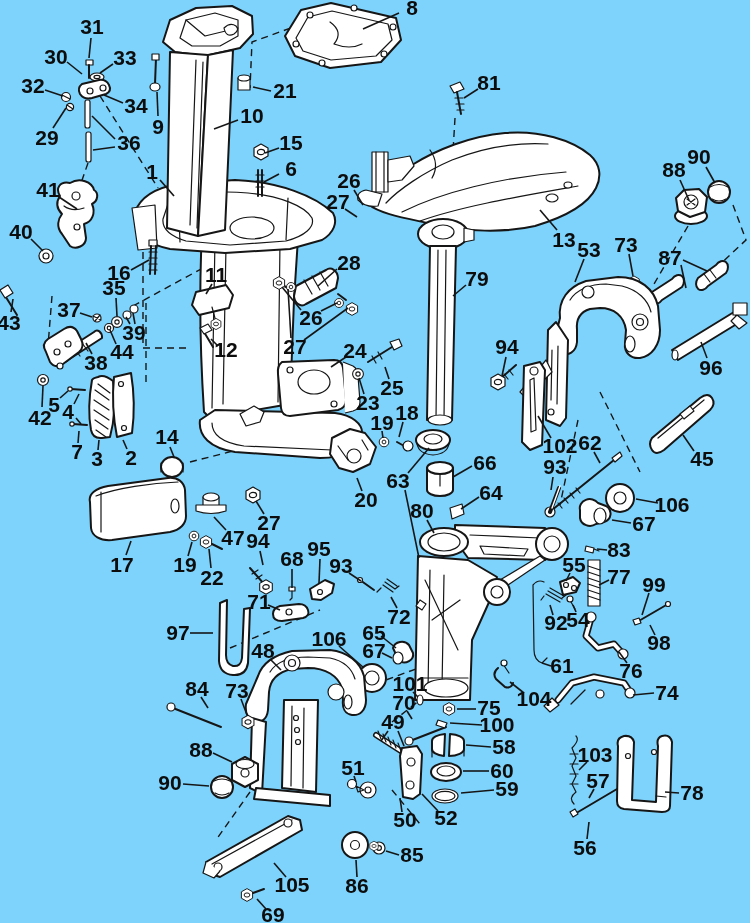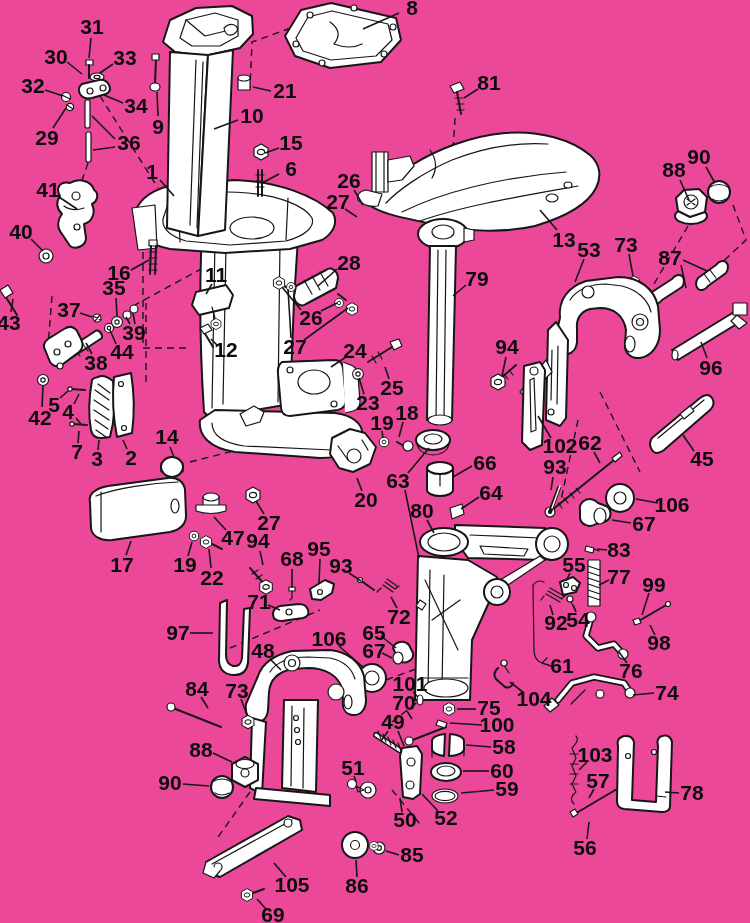--- a/index.html
+++ b/index.html
@@ -1,16 +1,16 @@
 <!DOCTYPE html>
 <html><head>
 <meta charset="utf-8">
 <style>
   html,body{margin:0;padding:0;background:#fff;}
-  .stage{position:relative;width:750px;height:923px;background:#ec4899;overflow:hidden;}
+  .stage{position:relative;width:750px;height:923px;background:#7dd3fc;overflow:hidden;}
   svg{display:block;}
   .ln{fill:none;stroke:#161616;stroke-width:2;stroke-linejoin:round;stroke-linecap:round;}
   .ln2{fill:none;stroke:#161616;stroke-width:1.2;stroke-linejoin:round;stroke-linecap:round;}
   .wh{fill:#ffffff;stroke:#161616;stroke-width:2;stroke-linejoin:round;}
   .wh2{fill:#ffffff;stroke:#161616;stroke-width:1.2;stroke-linejoin:round;}
   .dash{fill:none;stroke:#161616;stroke-width:1.4;stroke-dasharray:7 5;}
   .leader{stroke:#161616;stroke-width:1.6;}
   .callout{font-family:"Liberation Sans","DejaVu Sans",sans-serif;font-weight:bold;font-size:21px;fill:#0d0d0d;}
 </style>
 </head>

